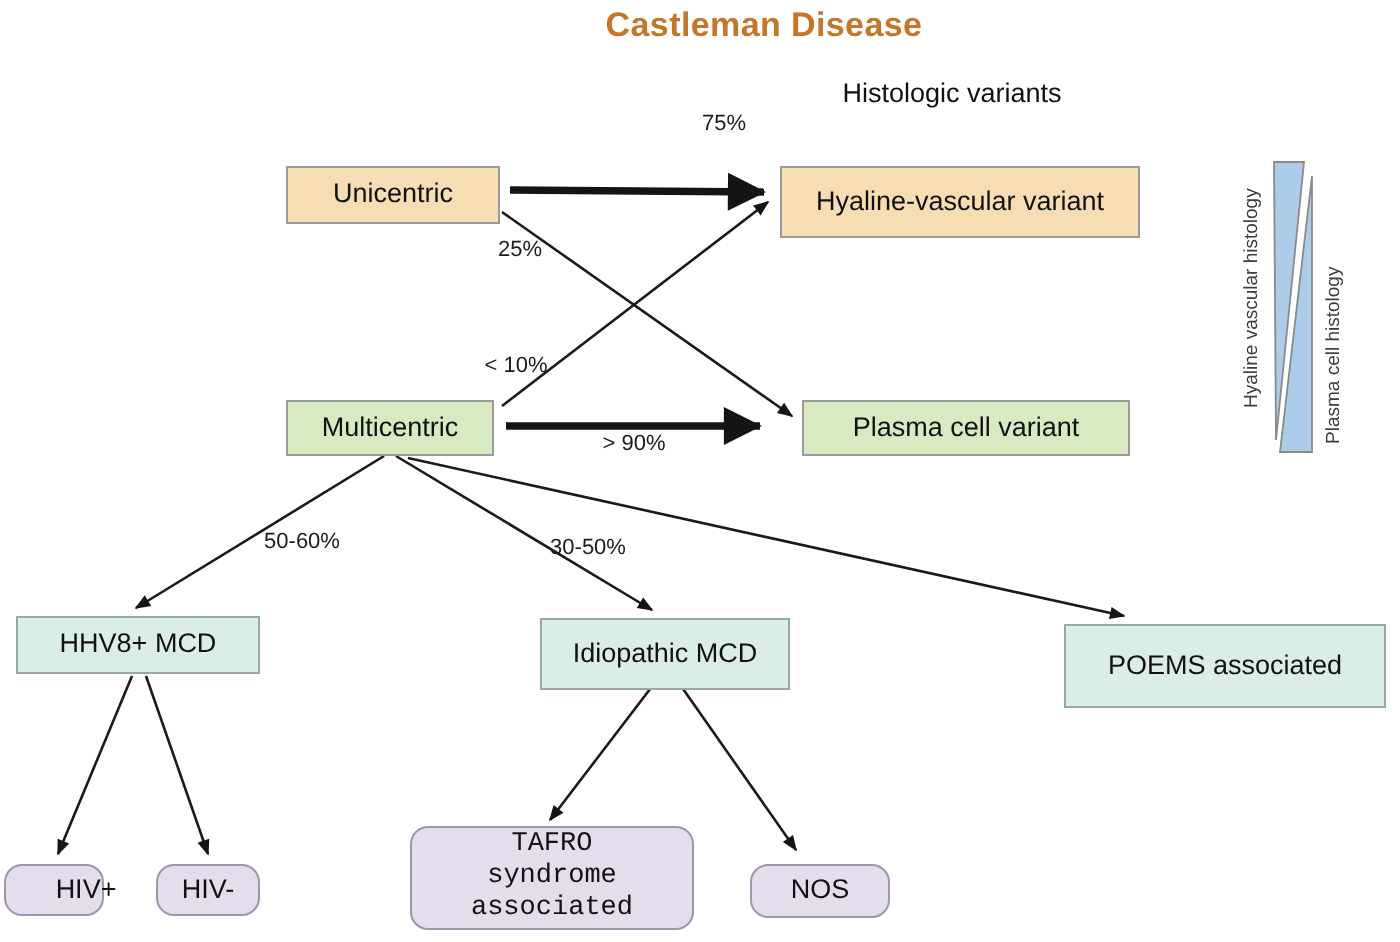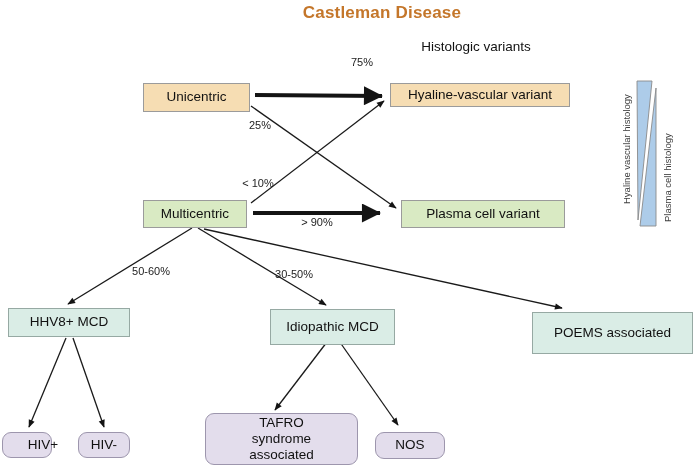--- a/index.html
+++ b/index.html
@@ -68,30 +68,30 @@
     <polygon points="637,81 652,81 638,220" fill="#adcce9" stroke="#8a8a8a" stroke-width="0.9"></polygon>
     <polygon points="656,88 656,226 640,226" fill="#adcce9" stroke="#8a8a8a" stroke-width="0.9"></polygon>
   </svg>
 
   <div class="title">Castleman Disease</div>
   <div class="colhead" style="left:409px;top:39px;width:134px;">Histologic variants</div>
 
   <div class="box tan" style="left:143px;top:83px;width:107px;height:29px;">Unicentric</div>
   <div class="box green" style="left:143px;top:200px;width:104px;height:28px;">Multicentric</div>
 
-  <div class="box tan" style="left:390px;top:83px;width:180px;height:24px;">Hyaline-vascular variant</div>
+  <div class="box tan" style="left:390px;top:83px;width:180px;height:36px;">Hyaline-vascular variant</div>
   <div class="box green" style="left:401px;top:200px;width:164px;height:28px;">Plasma cell variant</div>
 
   <div class="box teal" style="left:8px;top:308px;width:122px;height:29px;">HHV8+ MCD</div>
   <div class="box teal" style="left:270px;top:309px;width:125px;height:36px;">Idiopathic MCD</div>
   <div class="box teal" style="left:532px;top:312px;width:161px;height:42px;">POEMS associated</div>
 
   <div class="box lav" style="left:2px;top:432px;width:50px;height:26px;padding-left:32px;">HIV+</div>
   <div class="box lav" style="left:78px;top:432px;width:52px;height:26px;">HIV-</div>
-  <div class="box lav" style="left:205px;top:413px;width:153px;height:52px;padding:2px 22px;">TAFRO syndrome associated</div>
+  <div class="box lav" style="left:205px;top:413px;width:142px;height:52px;padding:2px 22px;font-family:Liberation Mono, monospace;">TAFRO syndrome associated</div>
   <div class="box lav" style="left:375px;top:432px;width:70px;height:27px;">NOS</div>
 
   <div class="pct" style="left:321px;top:62px;margin-left:41px;">75%</div>
   <div class="pct" style="left:260px;top:125px;">25%</div>
   <div class="pct" style="left:258px;top:183px;">&lt; 10%</div>
   <div class="pct" style="left:317px;top:222px;">&gt; 90%</div>
   <div class="pct" style="left:151px;top:271px;">50-60%</div>
   <div class="pct" style="left:294px;top:274px;">30-50%</div>
 
   <div class="vlabel" style="left:618px;top:78px;width:16px;height:142px;">Hyaline vascular histology</div>

